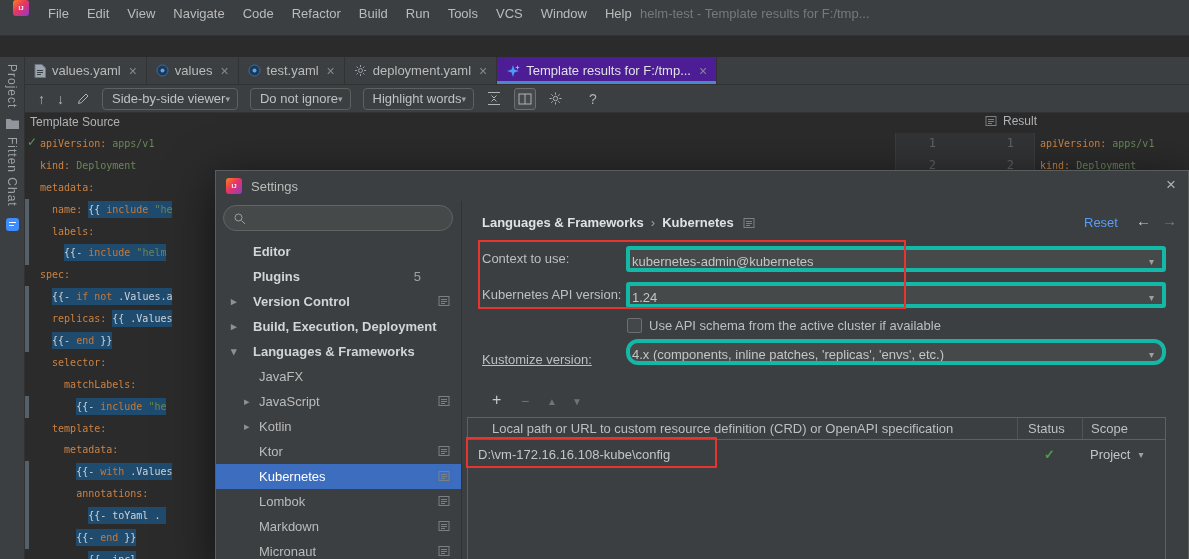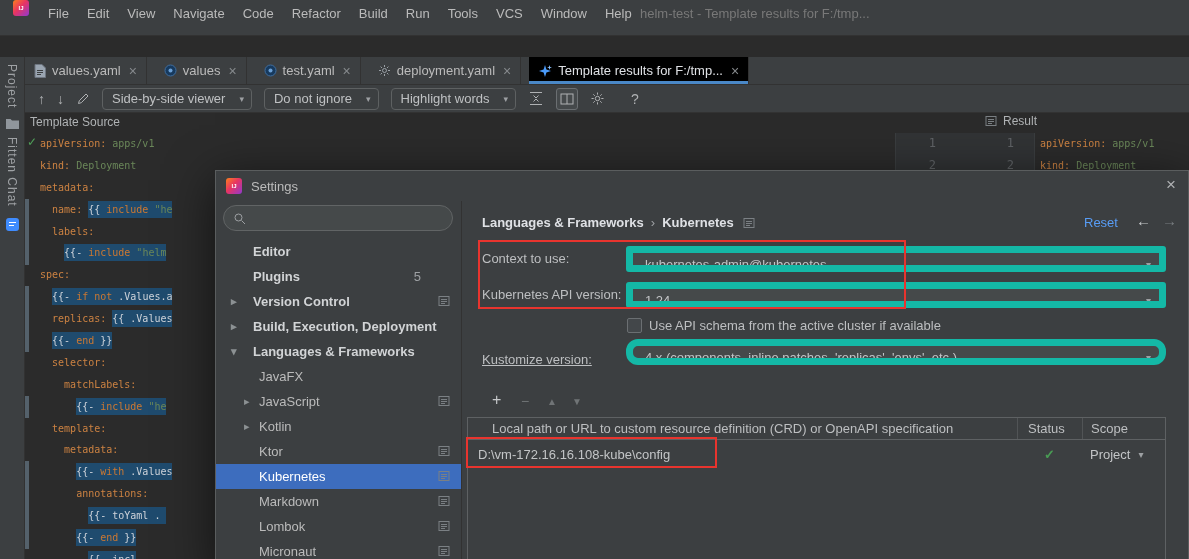--- a/index.html
+++ b/index.html
@@ -21,31 +21,31 @@
 
   
   .stripe{position:absolute;left:0;top:57px;width:25px;height:502px;background:#3c3f41;border-right:1px solid #323232;z-index:5;}
   .stripe-label{position:absolute;writing-mode:vertical-rl;font-size:12px;color:#9fa2a5;letter-spacing:1px;}
   .sl-project{top:7px;left:5px;}
   .si-folder{position:absolute;top:60px;left:5px;display:inline-flex;}
   .sl-fitten{top:80px;left:5px;}
   .si-fitten{position:absolute;top:160px;left:5px;display:inline-flex;}
 
   
-  .tab-bar{position:absolute;left:25px;top:57px;width:1164px;height:28px;background:#3c3f41;border-bottom:1px solid #323232;display:flex;gap:8px;}
+  .tab-bar{position:absolute;left:25px;top:57px;width:1164px;height:28px;background:#3c3f41;border-bottom:1px solid #323232;display:flex;}
   .tab{display:flex;align-items:center;gap:6px;padding:0 9px;border-right:1px solid #323232;color:#bbbbbb;white-space:nowrap;}
-  .tab.active{background:#000000;box-shadow:inset 0 -3px 0 #4a88c7;color:#dfe1e5;}
+  .tab.active{background:#4c1d95;box-shadow:inset 0 -3px 0 #4a88c7;color:#dfe1e5;}
   .tab-icon{display:inline-flex;align-items:center;}
   .tab-close{color:#868a8d;font-size:14px;margin-left:2px;}
 
   
   .diff-toolbar{position:absolute;left:25px;top:85px;width:1164px;height:28px;background:#3c3f41;border-bottom:1px solid #323232;display:flex;align-items:center;gap:12px;padding-left:13px;}
   .tb-icon{color:#afb1b3;font-size:14px;line-height:1;}
   .tb-svg{display:inline-flex;}
-  .combo-btn{height:22px;border:1px solid #5e6162;border-radius:4px;display:flex;align-items:center;padding:0 7px 0 9px;gap:14px;color:#bfc1c3;white-space:nowrap;}
+  .combo-btn{height:22px;border:1px solid #5e6162;border-radius:4px;display:flex;align-items:center;padding:0 7px 0 9px;color:#bfc1c3;white-space:nowrap;}
   .caret{color:#9da0a3;font-size:9px;}
   .toggle-btn{width:22px;height:22px;border:1px solid #6b6f72;border-radius:3px;background:#45494b;display:inline-flex;align-items:center;justify-content:center;}
   .tb-help{margin-left:14px;}
 
   
   .caption-left{position:absolute;left:30px;top:115px;font-size:12px;color:#b0b3b5;}
   .caption-right{position:absolute;left:985px;top:114px;display:flex;align-items:center;gap:6px;font-size:12px;color:#b0b3b5;}
   .cap-icon{display:inline-flex;}
 
   
@@ -98,21 +98,21 @@
   .crumb-sep{color:#9da0a3;}
   .crumb-icon{display:inline-flex;margin-left:2px;}
   .reset-link{position:absolute;left:868px;top:44px;color:#589df6;}
   .nav-back{position:absolute;left:920px;top:41px;color:#c8cacc;font-size:15px;}
   .nav-fwd{position:absolute;left:946px;top:41px;color:#797d80;font-size:15px;}
 
   .form-label{position:absolute;left:266px;color:#bdbfc1;line-height:16px;}
   .fl-1{top:80px;}
   .fl-2{top:116px;}
   .fl-3{top:181px;text-decoration:underline;}
-  .combo{position:absolute;left:410px;width:540px;height:26px;background:#45494a;border:7px solid #14b8a6;border-radius:3px;line-height:24px;padding-left:12px;color:#c3c5c7;white-space:nowrap;overflow:hidden;}
+  .combo{position:absolute;left:410px;width:540px;height:26px;background:#45494a;border:4px solid #14b8a6;border-radius:3px;line-height:24px;padding-left:2px;color:#c3c5c7;white-space:nowrap;overflow:hidden;}
   .cb-1{top:75px;}
   .cb-2{top:111px;}
   .cb-3{top:168px;border-radius:12px;}
   .combo-arrow{position:absolute;right:8px;top:0;line-height:24px;color:#9da0a3;font-size:10px;}
   .checkbox{position:absolute;left:411px;top:147px;width:15px;height:15px;border:1px solid #6b6f72;border-radius:2px;background:#43474a;}
   .cb-label{position:absolute;left:433px;top:147px;color:#bdbfc1;}
 
   .tt-icon{position:absolute;line-height:1;}
   .tt-plus{left:276px;top:221px;font-size:16px;color:#c6c8ca;}
   .tt-minus{left:305px;top:223px;font-size:14px;color:#707476;}
@@ -405,30 +405,30 @@
         <div class="tree-row lvl1 selected">
           <span class="tree-label">Kubernetes</span>
           <span class="tree-gear">
             <svg width="12" height="12" viewBox="0 0 12 12">
               <rect x="1" y="1.5" width="10" height="9" fill="none" stroke="#7b8084"></rect>
               <path d="M3 4.5h6M3 6.5h6M3 8.5h4" stroke="#7b8084"></path>
             </svg>
           </span>
         </div>
         <div class="tree-row lvl1">
+          <span class="tree-label">Lombok</span>
+          <span class="tree-gear">
+            <svg width="12" height="12" viewBox="0 0 12 12">
+              <rect x="1" y="1.5" width="10" height="9" fill="none" stroke="#7b8084"></rect>
+              <path d="M3 4.5h6M3 6.5h6M3 8.5h4" stroke="#7b8084"></path>
+            </svg>
+          </span>
+        </div>
+        <div class="tree-row lvl1">
           <span class="tree-label">Markdown</span>
-          <span class="tree-gear">
-            <svg width="12" height="12" viewBox="0 0 12 12">
-              <rect x="1" y="1.5" width="10" height="9" fill="none" stroke="#7b8084"></rect>
-              <path d="M3 4.5h6M3 6.5h6M3 8.5h4" stroke="#7b8084"></path>
-            </svg>
-          </span>
-        </div>
-        <div class="tree-row lvl1">
-          <span class="tree-label">Lombok</span>
           <span class="tree-gear">
             <svg width="12" height="12" viewBox="0 0 12 12">
               <rect x="1" y="1.5" width="10" height="9" fill="none" stroke="#7b8084"></rect>
               <path d="M3 4.5h6M3 6.5h6M3 8.5h4" stroke="#7b8084"></path>
             </svg>
           </span>
         </div>
         <div class="tree-row lvl1">
           <span class="tree-label">Micronaut</span>
           <span class="tree-gear">

